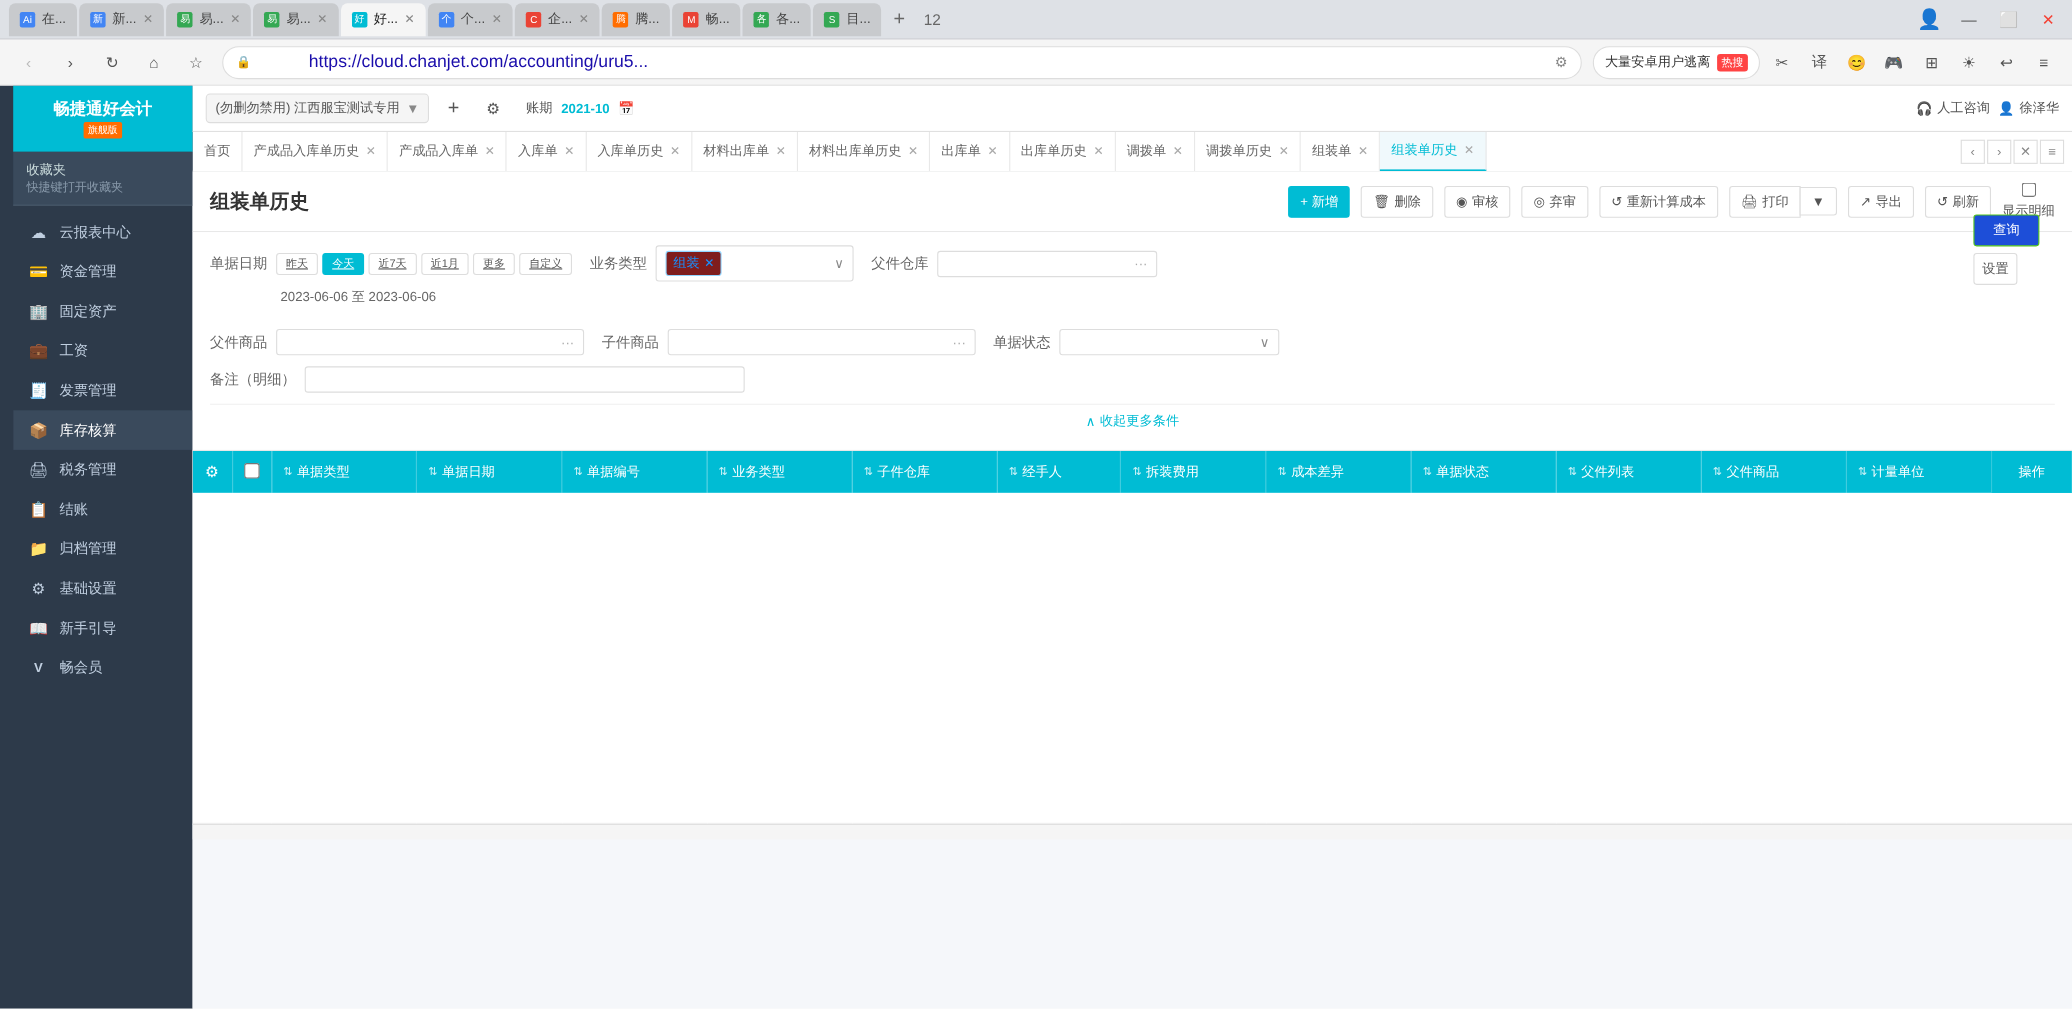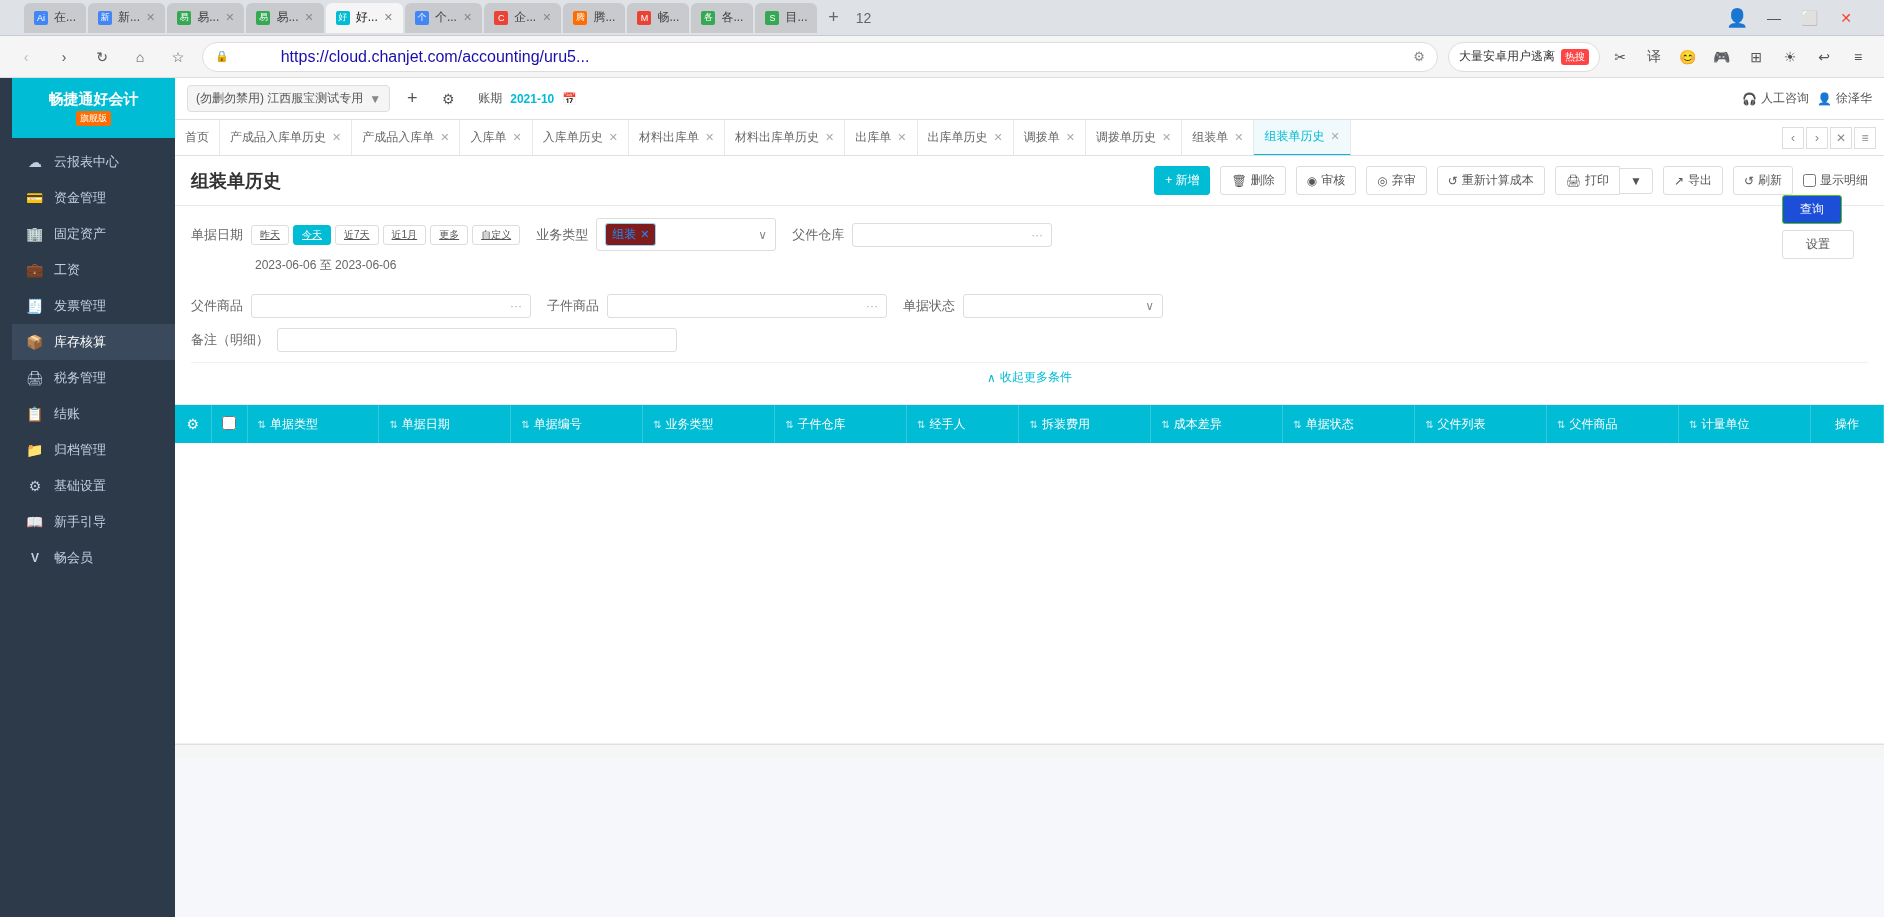--- a/index.html
+++ b/index.html
@@ -4,21 +4,21 @@
   <style>
     * { box-sizing: border-box; margin: 0; padding: 0; font-family: 'Microsoft YaHei', Arial, sans-serif; }
     body { width: 1884px; min-height: 917px; background: #f5f5f5; font-size: 13px; overflow-x: hidden; }
 
     
     .browser-titlebar {
       background: #dee1e6;
       height: 36px;
       display: flex;
       align-items: center;
-      padding: 0 24px;
+      padding: 0 8px;
       gap: 4px;
       border-bottom: 1px solid #c8cacd;
     }
     .browser-tabs {
       display: flex;
       align-items: center;
       flex: 1;
       height: 36px;
       gap: 2px;
       overflow: hidden;
@@ -481,20 +481,24 @@
     <div class="browser-action-btn">≡</div>
   </div>
 </div>
 
 <div class="app-container">
 
   <div class="sidebar">
     <div class="sidebar-logo">
       <span class="logo-text">畅捷通好会计</span>
       <span class="logo-badge">旗舰版</span>
+    </div>
+    <div class="sidebar-favorites">
+      <div class="fav-label">收藏夹</div>
+      <div style="font-size:11px;color:#8899aa;">快捷键打开收藏夹</div>
     </div>
     <div class="sidebar-nav">
       <div class="sidebar-item">
         <span class="si-icon">☁</span>
         <span>云报表中心</span>
       </div>
       <div class="sidebar-item">
         <span class="si-icon">💳</span>
         <span>资金管理</span>
       </div>
@@ -657,21 +661,21 @@
             <button class="action-btn">▼</button>
           </div>
           <button class="action-btn">
             <span>↗</span>
             <span>导出</span>
           </button>
           <button class="action-btn">
             <span>↺</span>
             <span>刷新</span>
           </button>
-          <label style="display:flex;align-items:center;gap:4px;font-size:12px;color:#555;cursor:pointer;">
+          <label style="display:flex;align-items:center;gap:4px;font-size:12px;color:#555;cursor:pointer;flex-direction:column;">
             <input type="checkbox" style="">
             <span>显示明细</span>
           </label>
         </div>
       </div>
 
       <div class="filter-area">
 
         <div class="filter-row">
           <div class="filter-item">
@@ -743,21 +747,21 @@
           <div class="collapse-btn">
             <span>∧</span>
             <span>收起更多条件</span>
           </div>
         </div>
 
         <div style="position:absolute;right:30px;top:195px;display:flex;flex-direction:column;gap:6px;">
           <button class="action-btn success" style="background:#1d4ed8;color:white;border-color:#52c41a;width:60px;justify-content:center;">
             <span>查询</span>
           </button>
-          <button class="action-btn" style="width:72px;justify-content:center;">
+          <button class="action-btn" style="width:40px;justify-content:center;">
             <span>设置</span>
           </button>
         </div>
       </div>
 
       <div class="data-table-container">
         <table class="data-table">
           <thead>
             <tr>
               <th class="settings-col">

